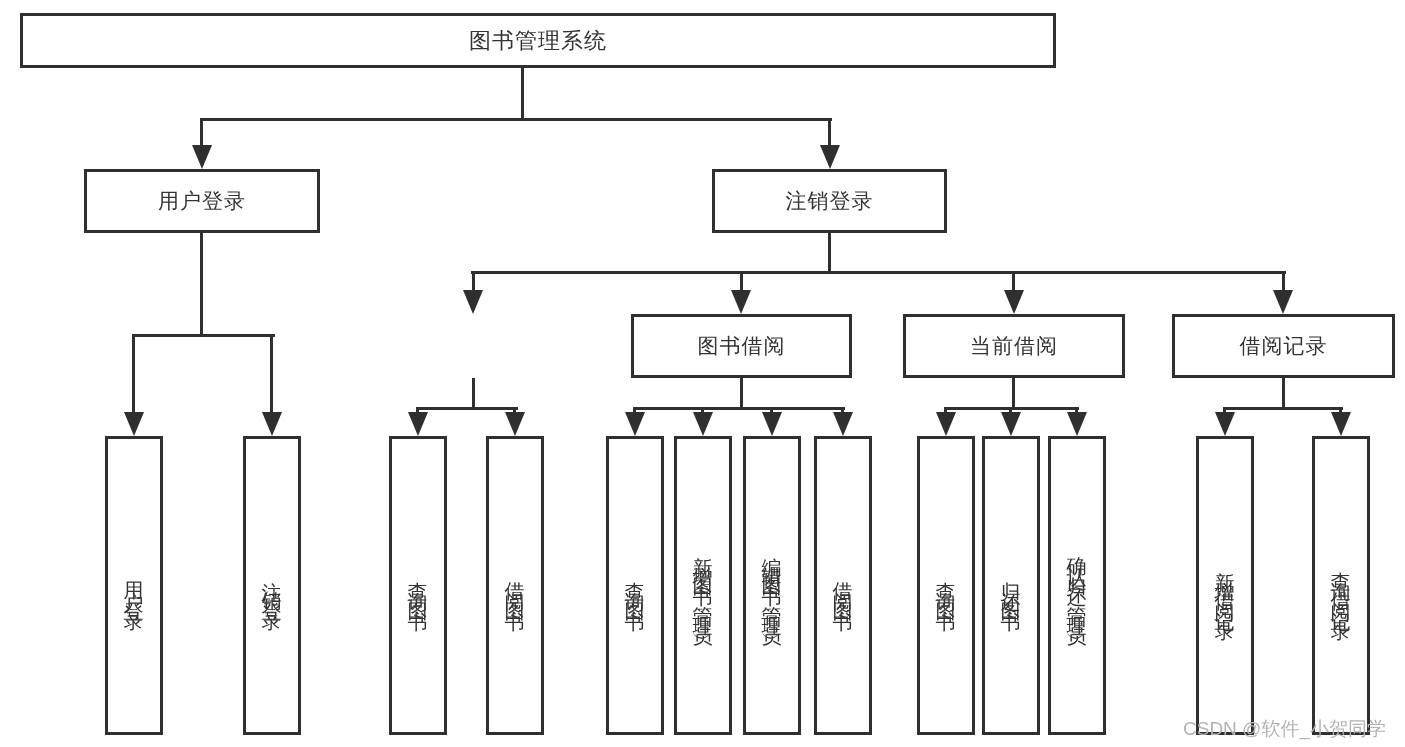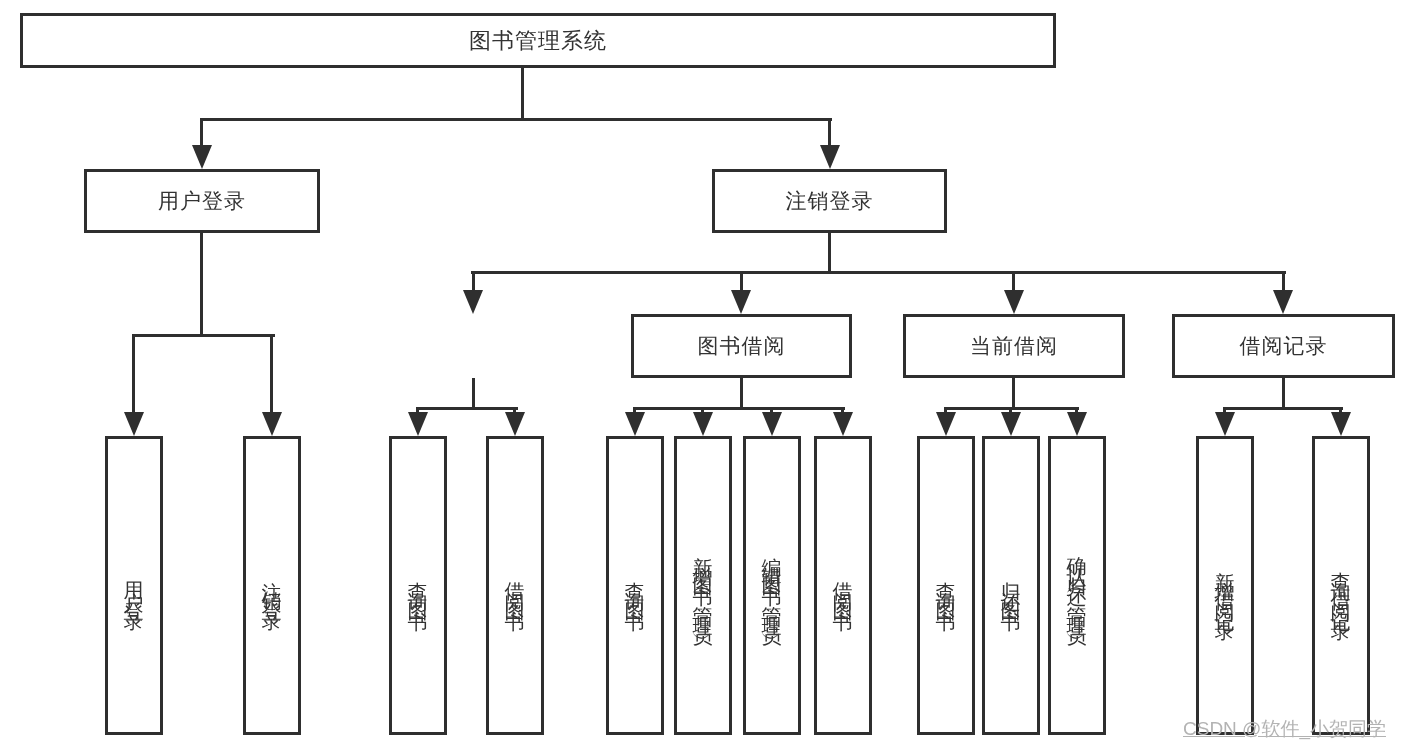--- a/index.html
+++ b/index.html
@@ -38,21 +38,20 @@
     border-right:10px solid transparent;
     border-top:24px solid #2f2f2f;
   }
   .watermark{
     position:absolute;
     left:1183px;top:716px;
     font-size:19px;
     color:#b3b3b3;
     white-space:nowrap;
     z-index:5;
-    text-decoration:underline;
   }
 </style>
 </head>
 <body>
 
 <div id="canvas">
 
   <div class="box rootbox" style="left:20px;top:13px;width:1036px;height:55px;align-items:center;">
     <span>图书管理系统</span>
   </div>

